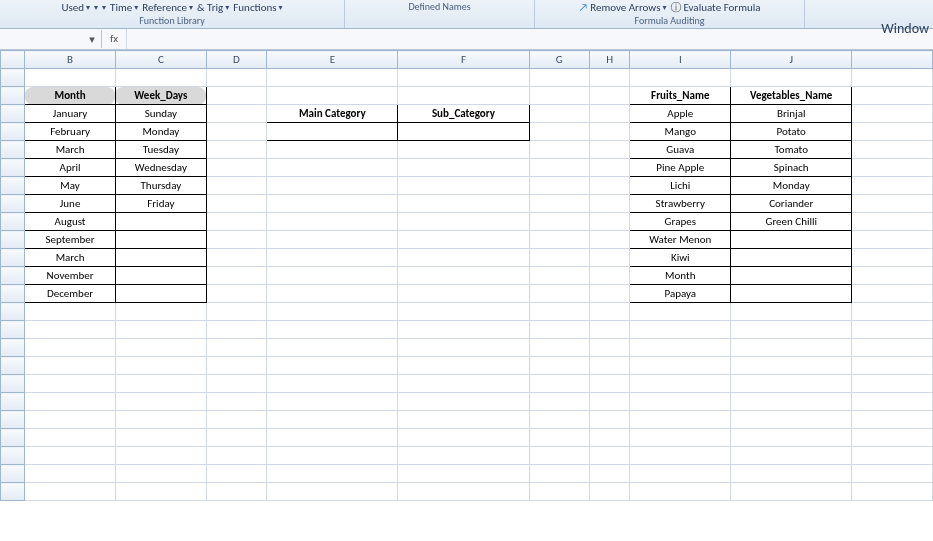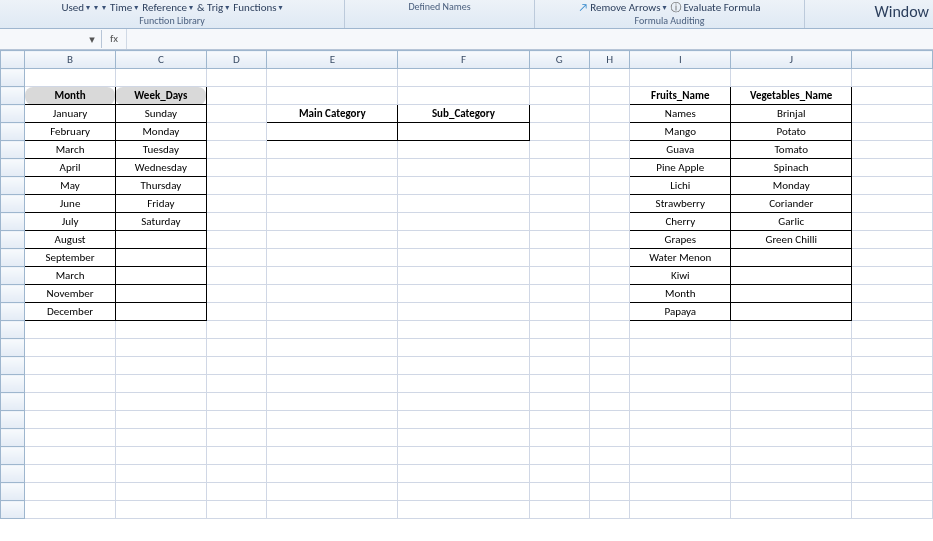--- a/index.html
+++ b/index.html
@@ -49,23 +49,23 @@
     cursor: pointer;
     white-space: nowrap;
   }
   .cv {
     font-size: 8px;
     color: #3b5277;
   }
   .ribbon-right {
     position: absolute;
     right: 4px;
-    top: 2px;
+    top: 20px;
     color: #2b3e5c;
-    font-size: 16px;
+    font-size: 14px;
     cursor: pointer;
   }
 
   .fx-bar {
     display: flex;
     align-items: center;
     height: 20px;
     border-bottom: 1px solid #b7c5d7;
     background: #f6f8fb;
   }
@@ -283,21 +283,21 @@
 
   <tr>
     <th class="rowhdr"></th>
     <td class="bord-all">January</td>
     <td class="bord-all">Sunday</td>
     <td></td>
     <td class="bord-all hdr-b">Main Category</td>
     <td class="bord-all hdr-b">Sub_Category</td>
     <td></td>
     <td></td>
-    <td class="bord-all">Names</td>
+    <td class="bord-all">Apple</td>
     <td class="bord-all">Brinjal</td>
     <td></td>
   </tr>
 
   <tr>
     <th class="rowhdr"></th>
     <td class="bord-all">February</td>
     <td class="bord-all">Monday</td>
     <td></td>
     <td class="bord-all"></td>
@@ -358,33 +358,20 @@
     <td></td>
           <td></td>
           <td></td>
           <td></td>
           <td></td>
     <td class="bord-all">Strawberry</td>
     <td class="bord-all">Coriander</td>
     <td></td>
   </tr>
 
-  <tr>
-    <th class="rowhdr"></th>
-    <td class="bord-all">July</td>
-    <td class="bord-all">Saturday</td>
-    <td></td>
-          <td></td>
-          <td></td>
-          <td></td>
-          <td></td>
-    <td class="bord-all">Cherry</td>
-    <td class="bord-all">Garlic</td>
-    <td></td>
-  </tr>
 
   <tr>
     <th class="rowhdr"></th>
     <td class="bord-all">August</td>
     <td class="bord-all"></td>
     <td></td>
           <td></td>
           <td></td>
           <td></td>
           <td></td>

